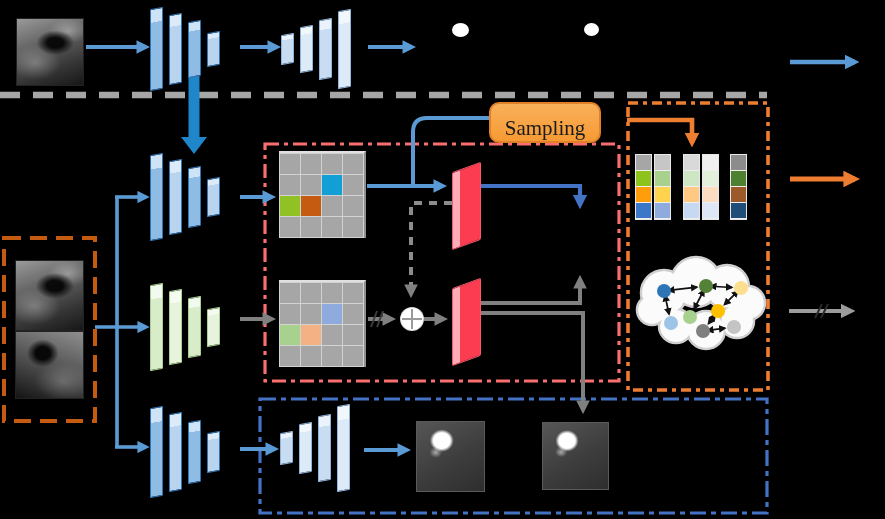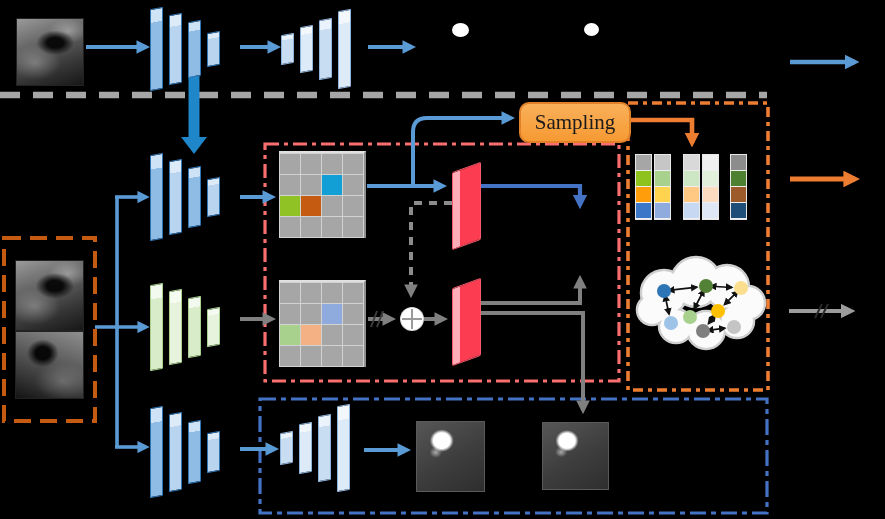--- a/index.html
+++ b/index.html
@@ -255,21 +255,21 @@
 
   <div class="slab" style="left:452px;top:152px;width:30px;height:95px;">
       <div class="face" style="top:15px;"></div>
     </div>
   <div class="slab" style="left:452px;top:268px;width:30px;height:95px;">
       <div class="face" style="top:15px;"></div>
     </div>
 
   <div class="plus-circle" style="left:401px;top:308px;"></div>
 
-  <div class="samplingbox" style="left:519px;top:102px;width:108px;height:37px;">
+  <div class="samplingbox" style="left:489px;top:102px;width:108px;height:37px;align-items:flex-end;">
     <span>Sampling</span>
   </div>
 
   <div class="stack" style="left:635px;top:154px;">
       <div class="col">
         <div style="background: rgb(166, 166, 166);"></div>
         <div style="background: rgb(142, 194, 28);"></div>
         <div style="background: rgb(255, 157, 11);"></div>
         <div style="background: rgb(59, 118, 201);"></div>
       </div>

